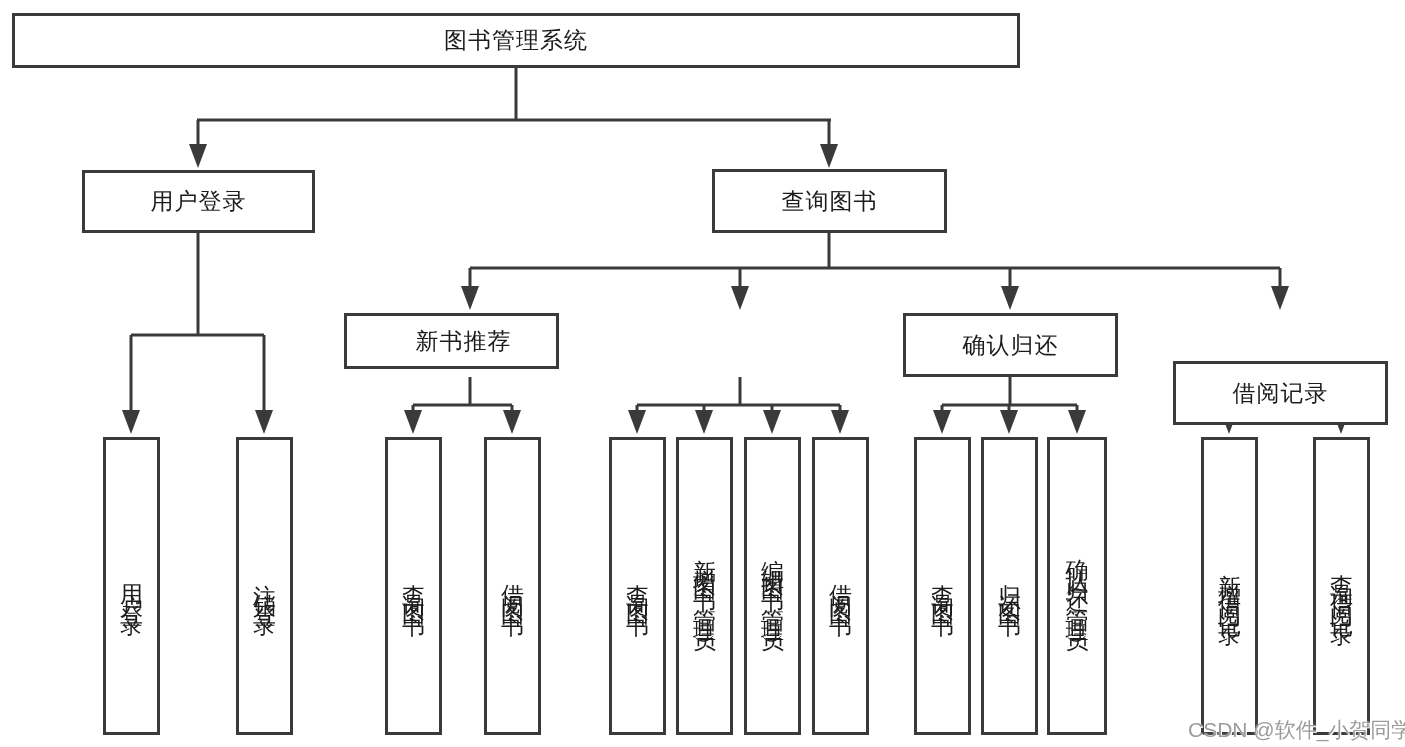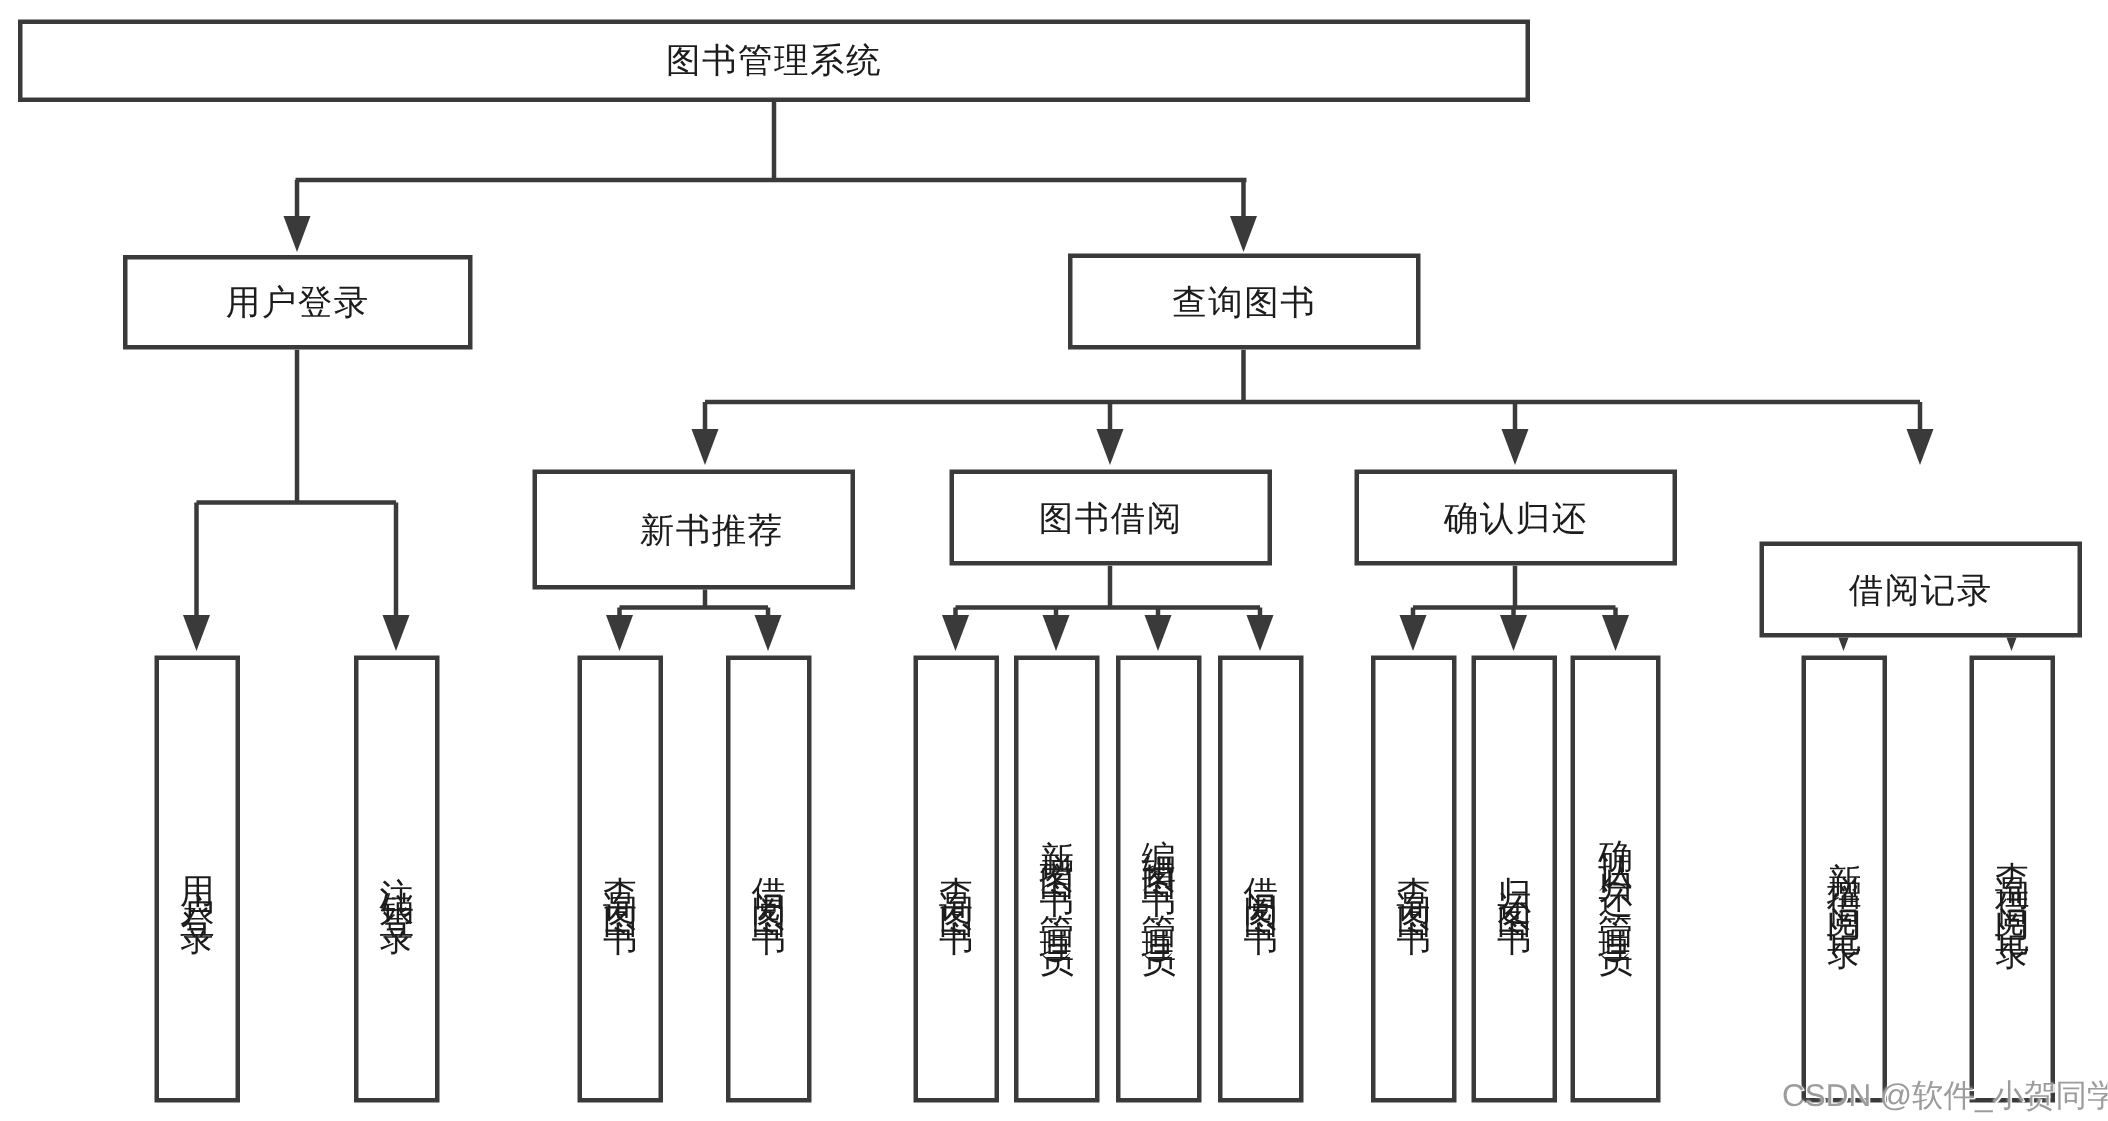--- a/index.html
+++ b/index.html
@@ -131,25 +131,22 @@
     <span>图书管理系统</span>
   </div>
 
   <div class="box" style="left:82px; top:170px; width:233px; height:63px;">
     <span>用户登录</span>
   </div>
   <div class="box" style="left:712px; top:169px; width:235px; height:64px;">
     <span>查询图书</span>
   </div>
 
-  <div class="box" style="left:355px; top:313px; width:215px; height:80px;padding-left:24px;">
+  <div class="box" style="left:344px; top:313px; width:215px; height:56px;padding-left:24px;">
     <span>新书推荐</span>
-  </div>
-  <div class="box" style="left:633px; top:313px; width:215px; height:64px;">
-    <span>图书借阅</span>
   </div>
   <div class="box" style="left:903px; top:313px; width:215px; height:64px;">
     <span>确认归还</span>
   </div>
   <div class="box" style="left:1173px; top:313px; width:215px; height:64px;margin-top:48px;">
     <span>借阅记录</span>
   </div>
 
   <div class="box leaf" style="left:103px; top:437px; width:57px; height:298px;">
     <span>用户登录</span>

